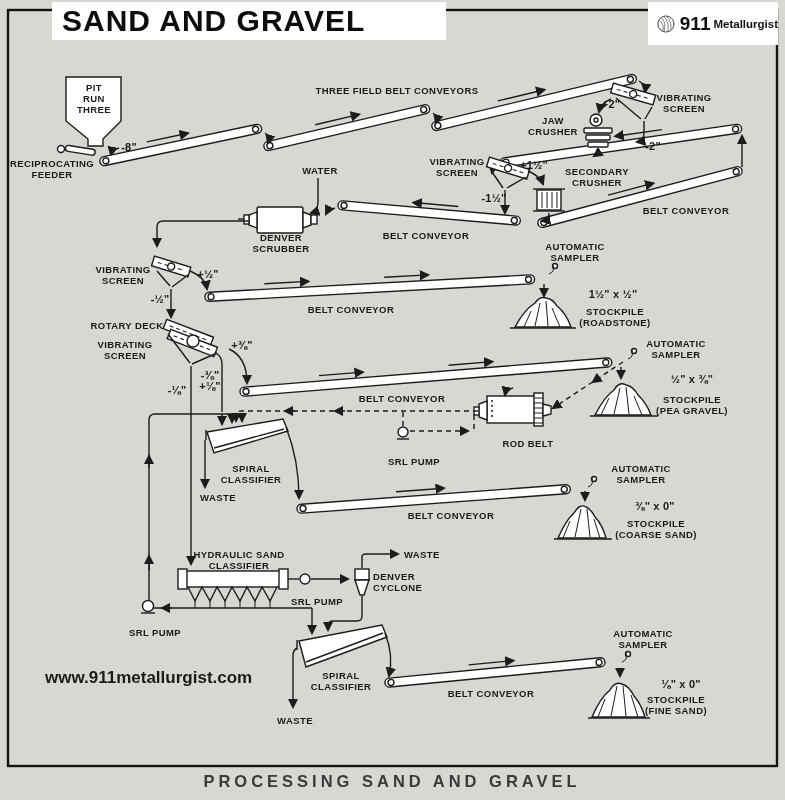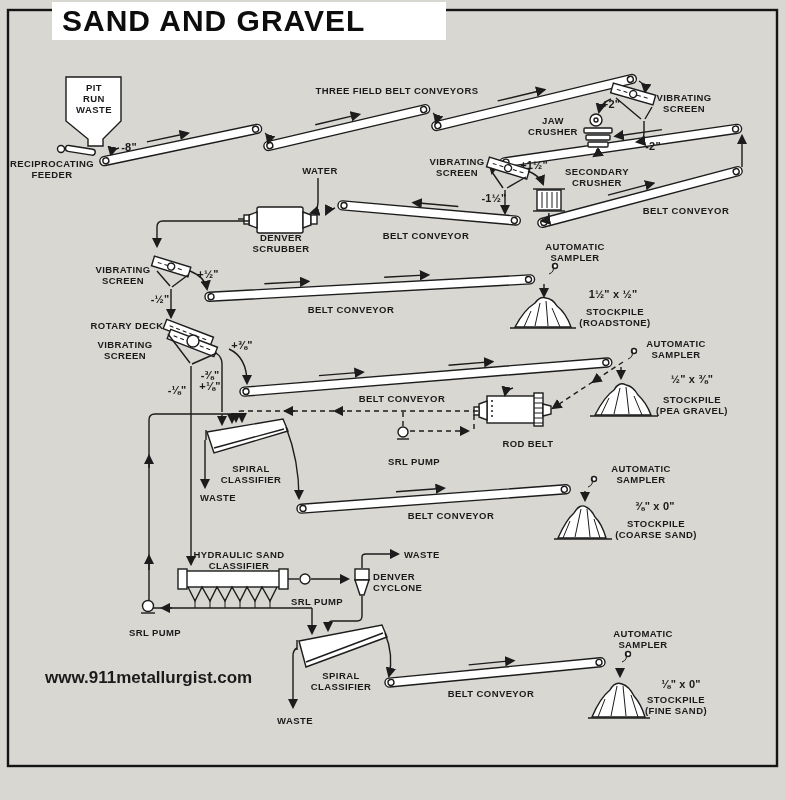--- a/index.html
+++ b/index.html
@@ -323,24 +323,32 @@
   <g>
     <circle class="wh" cx="628" cy="654" r="2.5"></circle>
         <path class="ln thin" d="M622,662 q6,-2 4,-9"></path>
   </g>
 </svg>
 
 <div class="panel" id="title-panel">
   <div id="title-text">SAND AND GRAVEL</div>
 </div>
 
+<div class="panel" id="logo-panel">
+  <svg width="32" height="32" viewBox="0 0 32 32" style="margin-left:8px;">
+    <circle cx="16" cy="16" r="13" fill="#fff" stroke="#444" stroke-width="1.6"></circle>
+    <path d="M9,6 Q17,14 13,28 M13,4 Q22,13 19,28 M6,10 Q14,18 11,27 M17,4 Q26,12 24,25" fill="none" stroke="#555" stroke-width="1.2"></path>
+  </svg>
+  <span id="logo-num">911</span>
+  <span id="logo-name">Metallurgist</span>
+</div>
 
 <div class="lbl" style="left:94px;top:82px">PIT
 RUN
-WASTE</div>
+THREE</div>
 <div class="lbl" style="left:52px;top:158px">RECIPROCATING
 FEEDER</div>
 <div class="lbl big" style="left:129px;top:142px">-8"</div>
 <div class="lbl" style="left:397px;top:85px">THREE FIELD BELT CONVEYORS</div>
 <div class="lbl" style="left:553px;top:115px">JAW
 CRUSHER</div>
 <div class="lbl big" style="left:611px;top:99px">+2"</div>
 <div class="lbl big" style="left:653px;top:141px">-2"</div>
 <div class="lbl" style="left:684px;top:92px">VIBRATING
 SCREEN</div>
@@ -400,14 +408,15 @@
 CLASSIFIER</div>
 <div class="lbl" style="left:295px;top:715px">WASTE</div>
 <div class="lbl" style="left:643px;top:628px">AUTOMATIC
 SAMPLER</div>
 <div class="lbl" style="left:491px;top:688px">BELT CONVEYOR</div>
 <div class="lbl big" style="left:681px;top:679px">⅛" x 0"</div>
 <div class="lbl" style="left:676px;top:694px">STOCKPILE
 (FINE SAND)</div>
 
 <div id="watermark">www.911metallurgist.com</div>
+<div id="caption">PROCESSING SAND AND GRAVEL</div>
 
 </div>
 
 </body></html>

